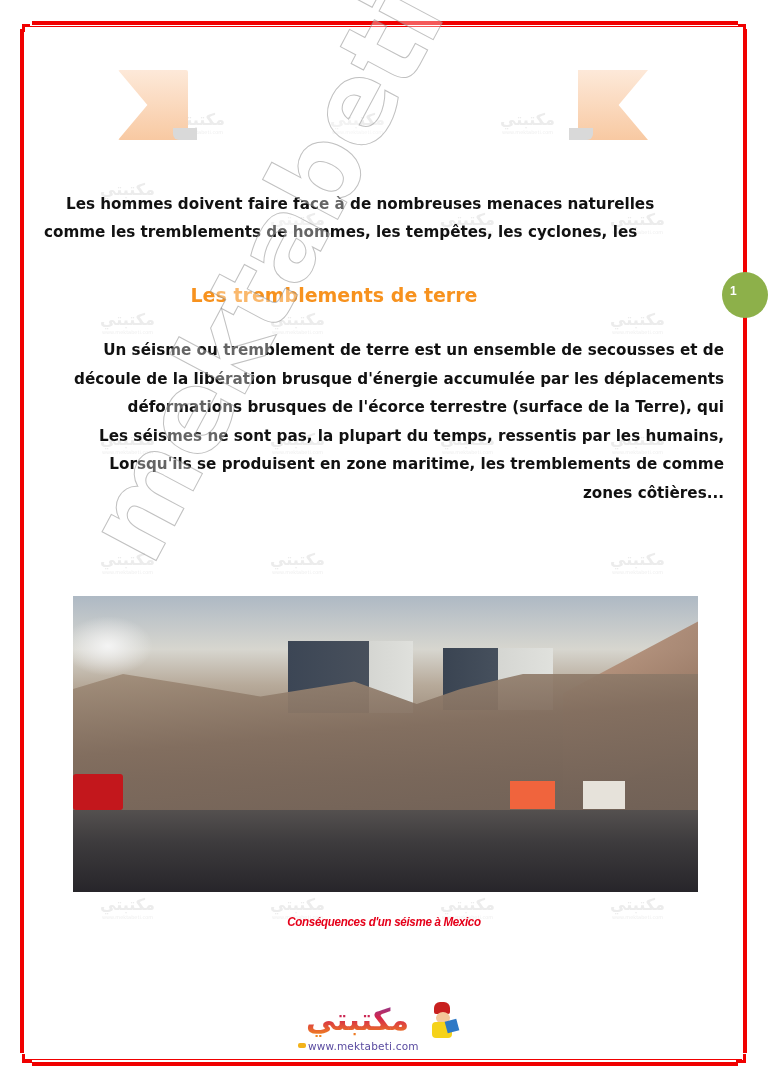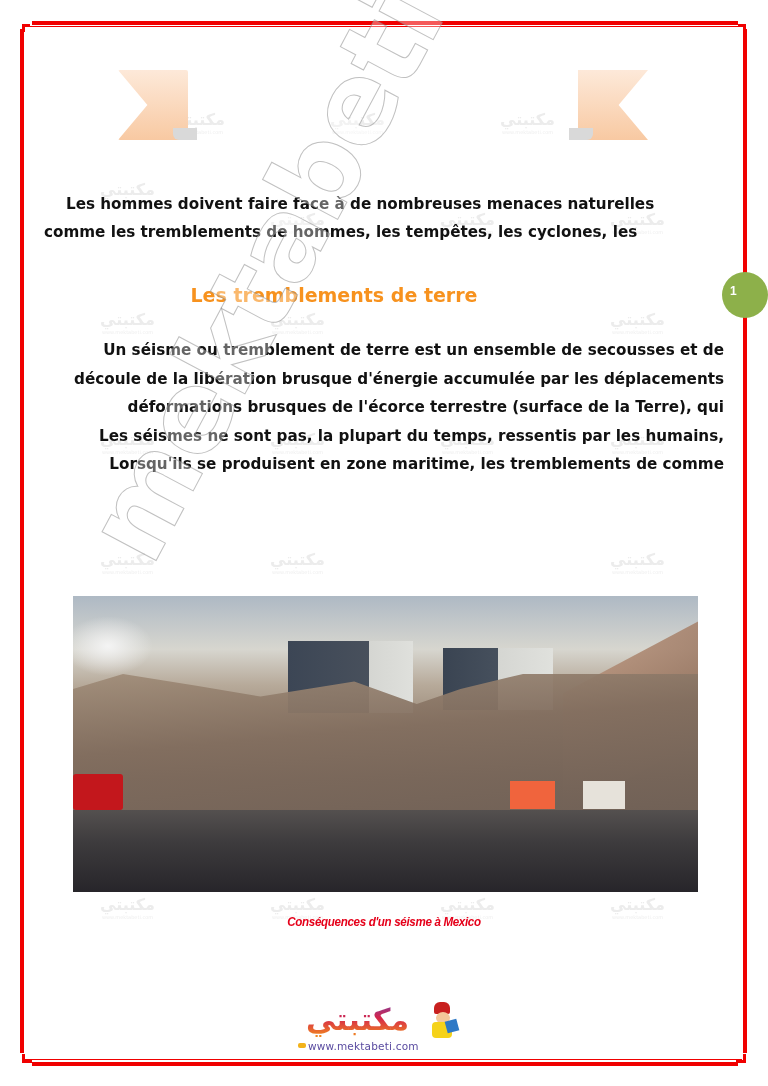--- a/index.html
+++ b/index.html
@@ -145,20 +145,21 @@
   <p>
     <span style="display:block">Un séisme ou tremblement de terre est un ensemble de secousses et de</span>
     <span style="display:block">découle de la libération brusque d'énergie accumulée par les déplacements</span>
     <span style="display:block">déformations brusques de l'écorce terrestre (surface de la Terre), qui</span>
   </p>
   <p>
     <span style="display:block">Les séismes ne sont pas, la plupart du temps, ressentis par les humains,</span>
   </p>
   <p>
     <span style="display:block">Lorsqu'ils se produisent en zone maritime, les tremblements de comme</span>
+    <span style="display:block">zones côtières...</span>
   </p>
 </div>
 
 <div class="photo" title="Photo of collapsed buildings and rubble beside a road after an earthquake">
   <div class="sky-cloud"></div>
   <div class="building1"></div>
   <div class="building2"></div>
   <div class="slab"></div>
   <div class="rubble"></div>
   <div class="road"></div>

